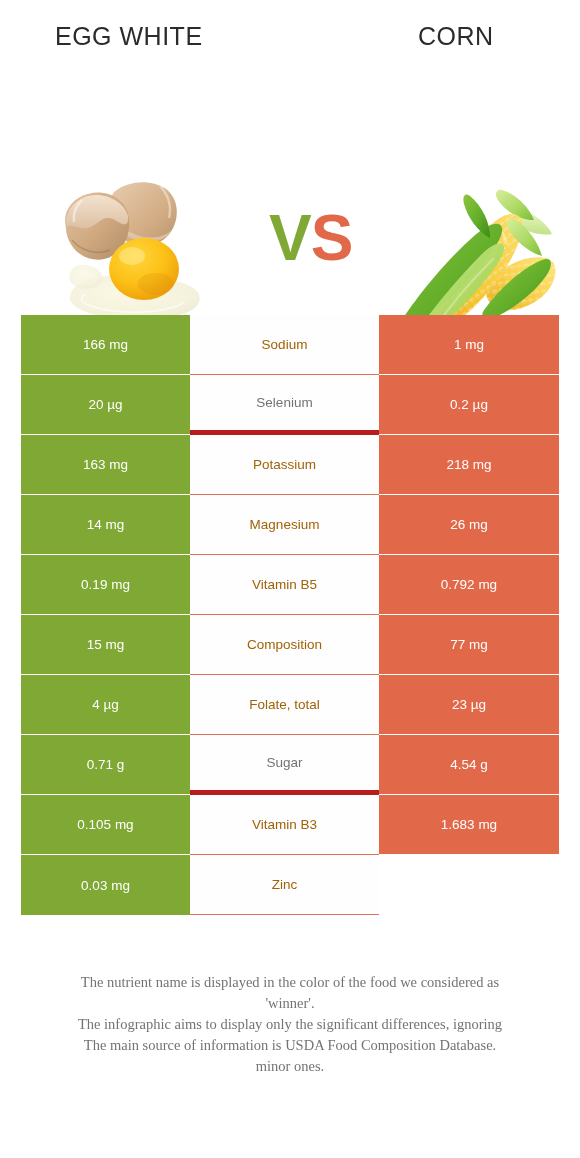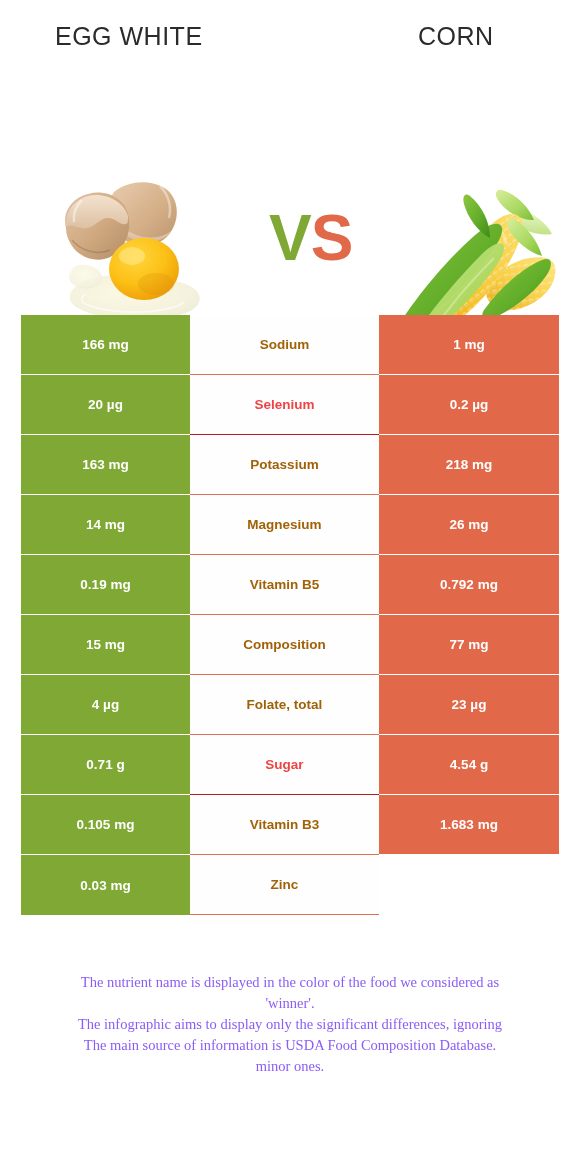--- a/index.html
+++ b/index.html
@@ -42,46 +42,46 @@
   .corn-wrap svg{ display:block; width:190px; height:200px; }
 
   
   .table{
     position:absolute; left:21px; top:315px;
     width:538px;
   }
   .row{ position:relative; height:60px; display:flex; }
   .cell{
     display:flex; align-items:center; justify-content:center;
-    font-size:13.5px; font-weight:700;
+    font-size:13.5px; font-weight:400;
     white-space:nowrap;
   }
   .cell.left{
     width:169px; background:#7FA834; color:#ffffff;
     border-bottom:1px solid #ffffff;
   }
   .cell.right{
     width:180px; background:#E1694A; color:#ffffff;
     border-bottom:1px solid #ffffff;
   }
   .cell.mid{
     width:189px; background:#fefefe;
     font-size:13.5px;
   }
-  .cell.mid.win-green{ color:#ef4444; border-bottom:1px solid #b91c1c; }
+  .cell.mid.win-green{ color:#737373; border-bottom:5px solid #b91c1c; }
   .cell.mid.win-orange{ color:#a16207; border-bottom:1px solid #DD7055; }
   .row:last-child .cell.left,
   .row:last-child .cell.right{ border-bottom:none; }
 
   
   .footer{
     position:absolute; left:0; top:972px; width:580px;
     text-align:center;
     font-family:"Liberation Serif", serif;
-    font-size:14.5px; color:#8b5cf6; line-height:21px;
+    font-size:14.5px; color:#737373; line-height:21px;
   }
   .footer div{ padding:0 22px; }
 </style>
 </head>
 <body>
 
 <div class="page">
 
   <div class="headings">
     <div class="heading left">EGG WHITE</div>

